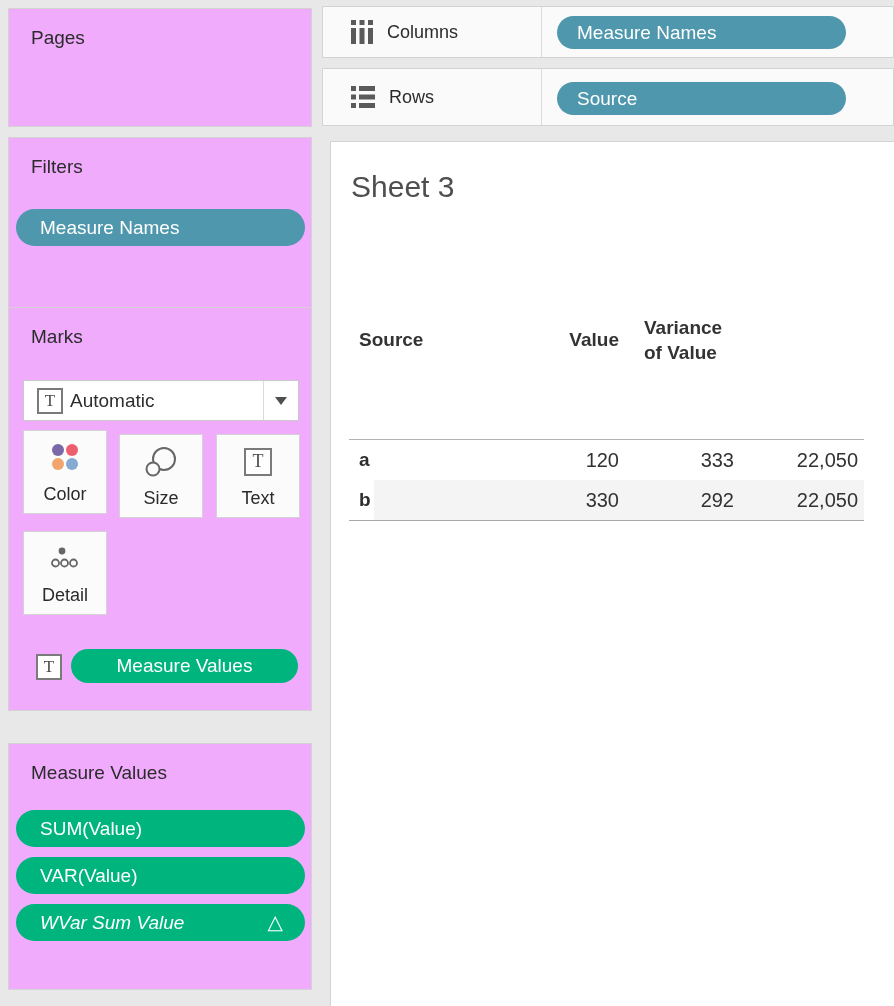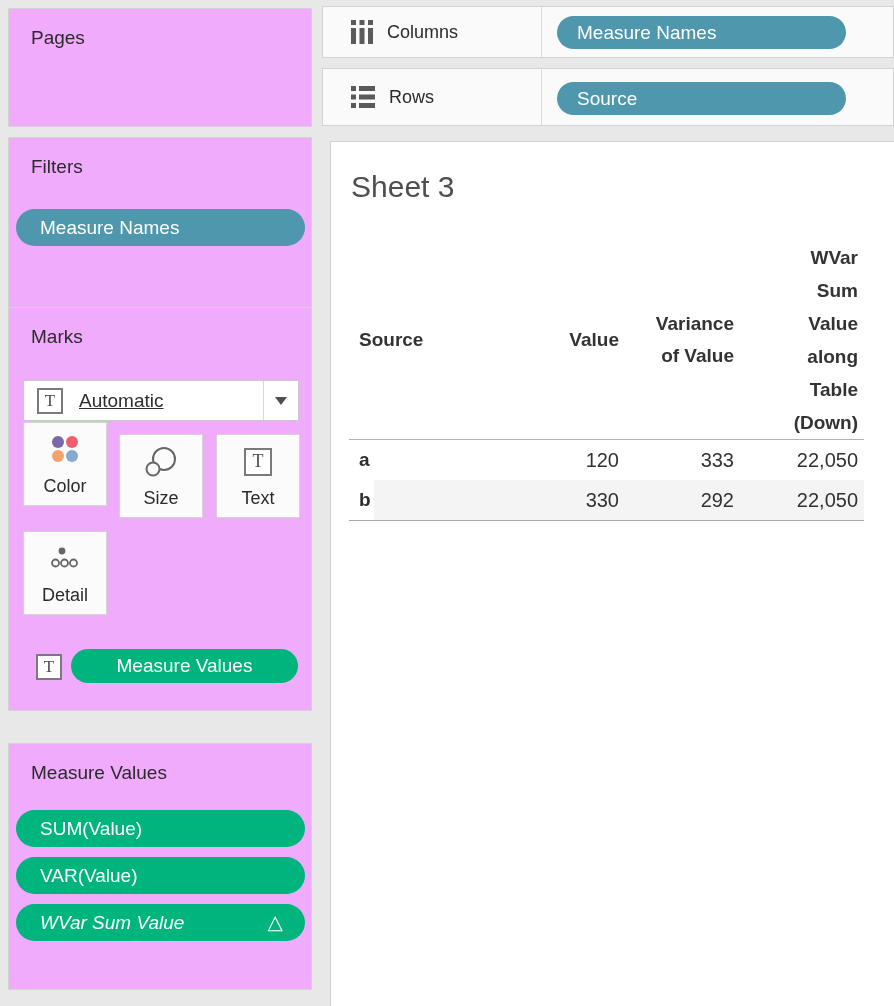--- a/index.html
+++ b/index.html
@@ -35,33 +35,33 @@
     background:#fff;border:1px solid #c9c9c9;box-sizing:border-box;
     display:flex;align-items:center;
   }
   .tbox{
     width:26px;height:26px;border:2px solid #7a7a7a;background:#fff;
     color:#4a4a4a;font-family:"Liberation Serif","DejaVu Serif",serif;
     font-size:17px;display:flex;align-items:center;justify-content:center;
     box-sizing:border-box;flex:0 0 auto;
   }
   .mark-select .tbox{margin-left:13px;}
-  .mark-select-label{margin-left:16px;font-size:19px;flex:1;text-decoration:underline;}
+  .mark-select-label{margin-left:7px;font-size:19px;flex:1;}
   .caret-sect{width:34px;align-self:stretch;border-left:1px solid #d9d9d9;
     display:flex;align-items:center;justify-content:center;}
   .caret{width:0;height:0;border-left:6px solid transparent;border-right:6px solid transparent;
     border-top:8px solid #4f4f4f;}
 
   .mk-btn{
     position:absolute;width:84px;height:84px;background:#fbfbfb;border:1px solid #d3d3d3;
     box-sizing:border-box;display:flex;flex-direction:column;align-items:center;
   }
   .mk-btn .ic{flex:1;display:flex;align-items:center;justify-content:center;width:100%;}
   .mk-btn .lbl{font-size:18px;color:#2b2b2b;padding-bottom:8px;}
-  .b-color{left:14px;top:114px;justify-content:center;}
+  .b-color{left:14px;top:122px;justify-content:center;}
   .b-size{left:110px;top:126px;}
   .b-text{left:207px;top:126px;}
   .b-detail{left:14px;top:223px;}
   .b-tooltip{left:110px;top:223px;}
   .tbox-lg{width:28px;height:28px;font-size:18px;}
 
   .enc-tbox{position:absolute;left:27px;top:346px;}
   .enc-pill{position:absolute;left:62px;top:341px;width:227px;height:34px;
     display:flex;align-items:center;justify-content:center;border-radius:17px;}
 
@@ -90,21 +90,21 @@
   .sheet{position:absolute;left:330px;top:141px;width:564px;height:865px;background:#fff;
     border-left:1px solid #d3d3d3;border-top:1px solid #d3d3d3;box-sizing:border-box;}
   .sheet-title{position:absolute;left:20px;top:28px;font-size:30px;color:#4e4e4e;}
 
   .xtab{position:absolute;left:18px;top:99px;width:515px;}
   .xtab-head{position:relative;height:198px;border-bottom:1px solid #b3b3b3;}
   .hcell{position:absolute;top:0;height:100%;display:flex;align-items:center;
     font-weight:bold;font-size:19px;color:#333;}
   .h-source{left:10px;}
   .h-value{right:245px;}
-  .h-variance{right:130px;width:100px;justify-content:flex-end;text-align:right;line-height:32px;}
+  .h-variance{right:120px;width:100px;justify-content:flex-end;text-align:left;line-height:25px;}
   .h-wvar{right:6px;width:80px;justify-content:flex-end;text-align:right;line-height:33px;}
 
   .xtab-row{position:relative;height:40px;}
   .xtab-row.last{border-bottom:1px solid #a9a9a9;box-sizing:content-box;}
   .band{position:absolute;left:25px;right:0;top:0;bottom:0;background:#f4f4f4;}
   .c-label{position:absolute;left:10px;top:0;height:100%;display:flex;align-items:center;
     font-weight:bold;font-size:19px;color:#2e2e2e;z-index:1;}
   .c-num{position:absolute;top:0;height:100%;display:flex;align-items:center;
     font-size:20px;color:#323232;z-index:1;}
   .n-value{right:245px;}
@@ -227,21 +227,20 @@
 </section>
 
 <section class="sheet">
   <div class="sheet-title">Sheet 3</div>
 
   <div class="xtab">
     <div class="xtab-head">
       <div class="hcell h-source">Source</div>
       <div class="hcell h-value">Value</div>
       <div class="hcell h-variance">Variance of Value</div>
-      <div class="hcell h-wvar">WVar Sum Value along Table (Down)</div>
     </div>
 
     <div class="xtab-row">
       <div class="c-label">a</div>
       <div class="c-num n-value">120</div>
       <div class="c-num n-variance">333</div>
       <div class="c-num n-wvar">22,050</div>
     </div>
 
     <div class="xtab-row last">

